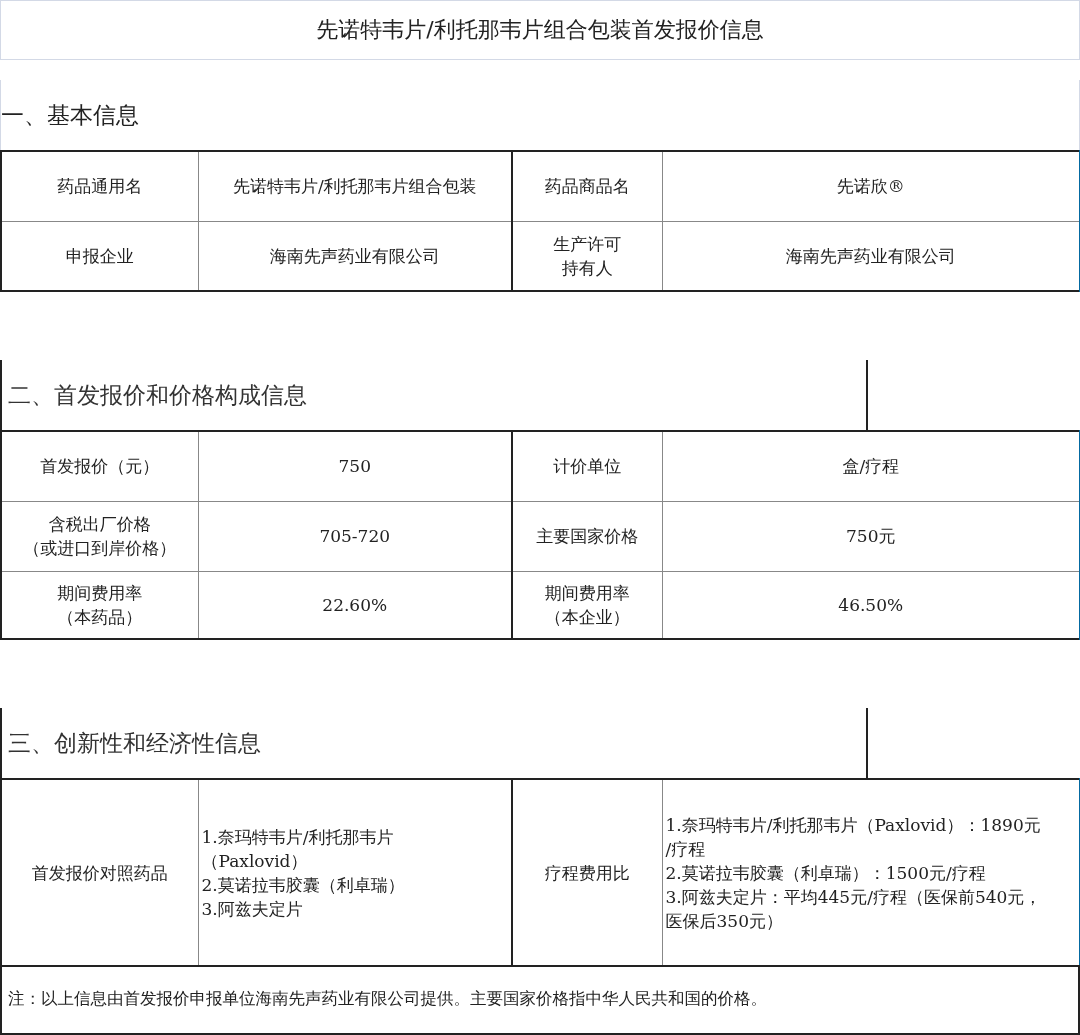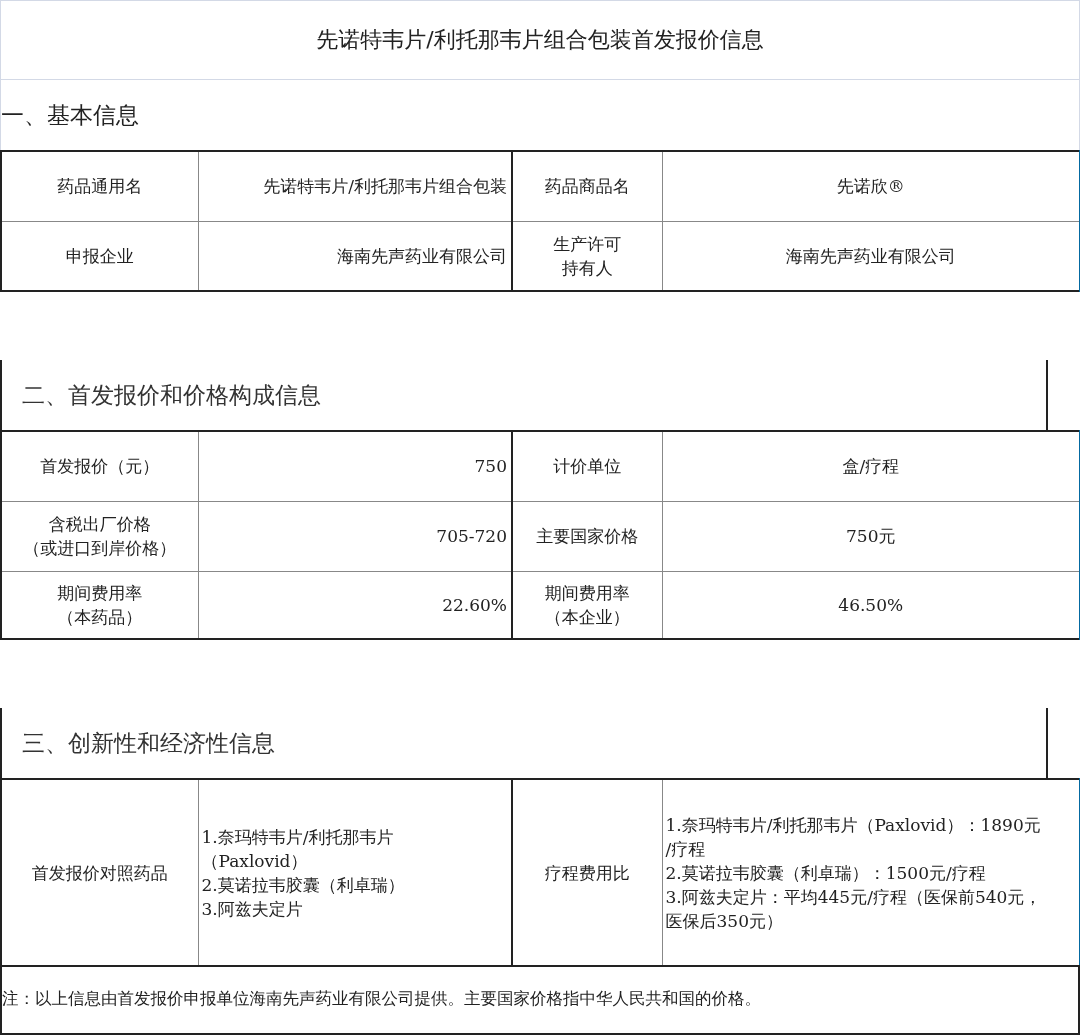--- a/index.html
+++ b/index.html
@@ -1,40 +1,40 @@
 <!DOCTYPE html>
 <html><head>
 <meta charset="utf-8">
 <style>
   html, body { margin:0; padding:0; background:#ffffff; }
   body { width:1080px; height:1035px; position:relative; overflow:hidden;
          font-family:"DejaVu Serif","Liberation Serif",serif; color:#222; }
   .abs { position:absolute; box-sizing:border-box; }
-  .title-row { left:0; top:0; width:1080px; height:80px;
+  .title-row { left:0; top:0; width:1080px; height:60px;
     border:1px solid #d3d9e6; display:flex; align-items:center; justify-content:center;
     font-family:"DejaVu Sans","Liberation Sans",sans-serif; font-size:22px; color:#222; }
   .sec1 { left:0; top:80px; width:1080px; height:71px;
     border-left:1px solid #d3d9e6; border-right:1px solid #d3d9e6;
     display:flex; align-items:center; padding-left:0;
     font-family:"DejaVu Sans","Liberation Sans",sans-serif; font-size:23px; }
-  .sec { left:0; width:1048px; height:70px; border-left:2px solid #222; border-right:2px solid #222;
-    display:flex; align-items:center; padding-left:20px;
+  .sec { left:0; width:868px; height:70px; border-left:2px solid #222; border-right:2px solid #222;
+    display:flex; align-items:center; padding-left:6px;
     font-size:23px; color:#333; }
   table.grid { position:absolute; left:0; width:1080px; border-collapse:collapse; table-layout:fixed; }
   table.grid td { border:1px solid #888; text-align:center; vertical-align:middle;
     font-size:17px; line-height:24px; padding:0 4px; color:#222; }
   table.grid { border:2px solid #222; }
   table.grid td.c0 { border-left:2px solid #222; }
   table.grid td.c3 { border-right:4px solid #0369a1; }
-  table.grid td.vline { border-right:2px solid #222;text-align:right; }
+  table.grid td.vline { border-right:2px solid #222; }
   table.grid tr:first-child td { border-top:2px solid #222; }
   table.grid tr:last-child td { border-bottom:2px solid #222; }
   td.list { text-align:left !important; padding-left:3px !important; }
   .note { left:0; top:965px; width:1080px; height:70px; border:2px solid #222; border-top:none;
-    display:flex; align-items:center; padding-left:0; font-size:16.5px; color:#222;font-family:Liberation Serif, serif; }
+    display:flex; align-items:center; padding-left:6px; font-size:16.5px; color:#222;font-family:Liberation Serif, serif; }
   .line { display:block; }
 </style>
 </head>
 <body>
 
 <div class="abs title-row">先诺特韦片/利托那韦片组合包装首发报价信息</div>
 
 <div class="abs sec1">一、基本信息</div>
 
 <table class="grid" style="top:150px;">

